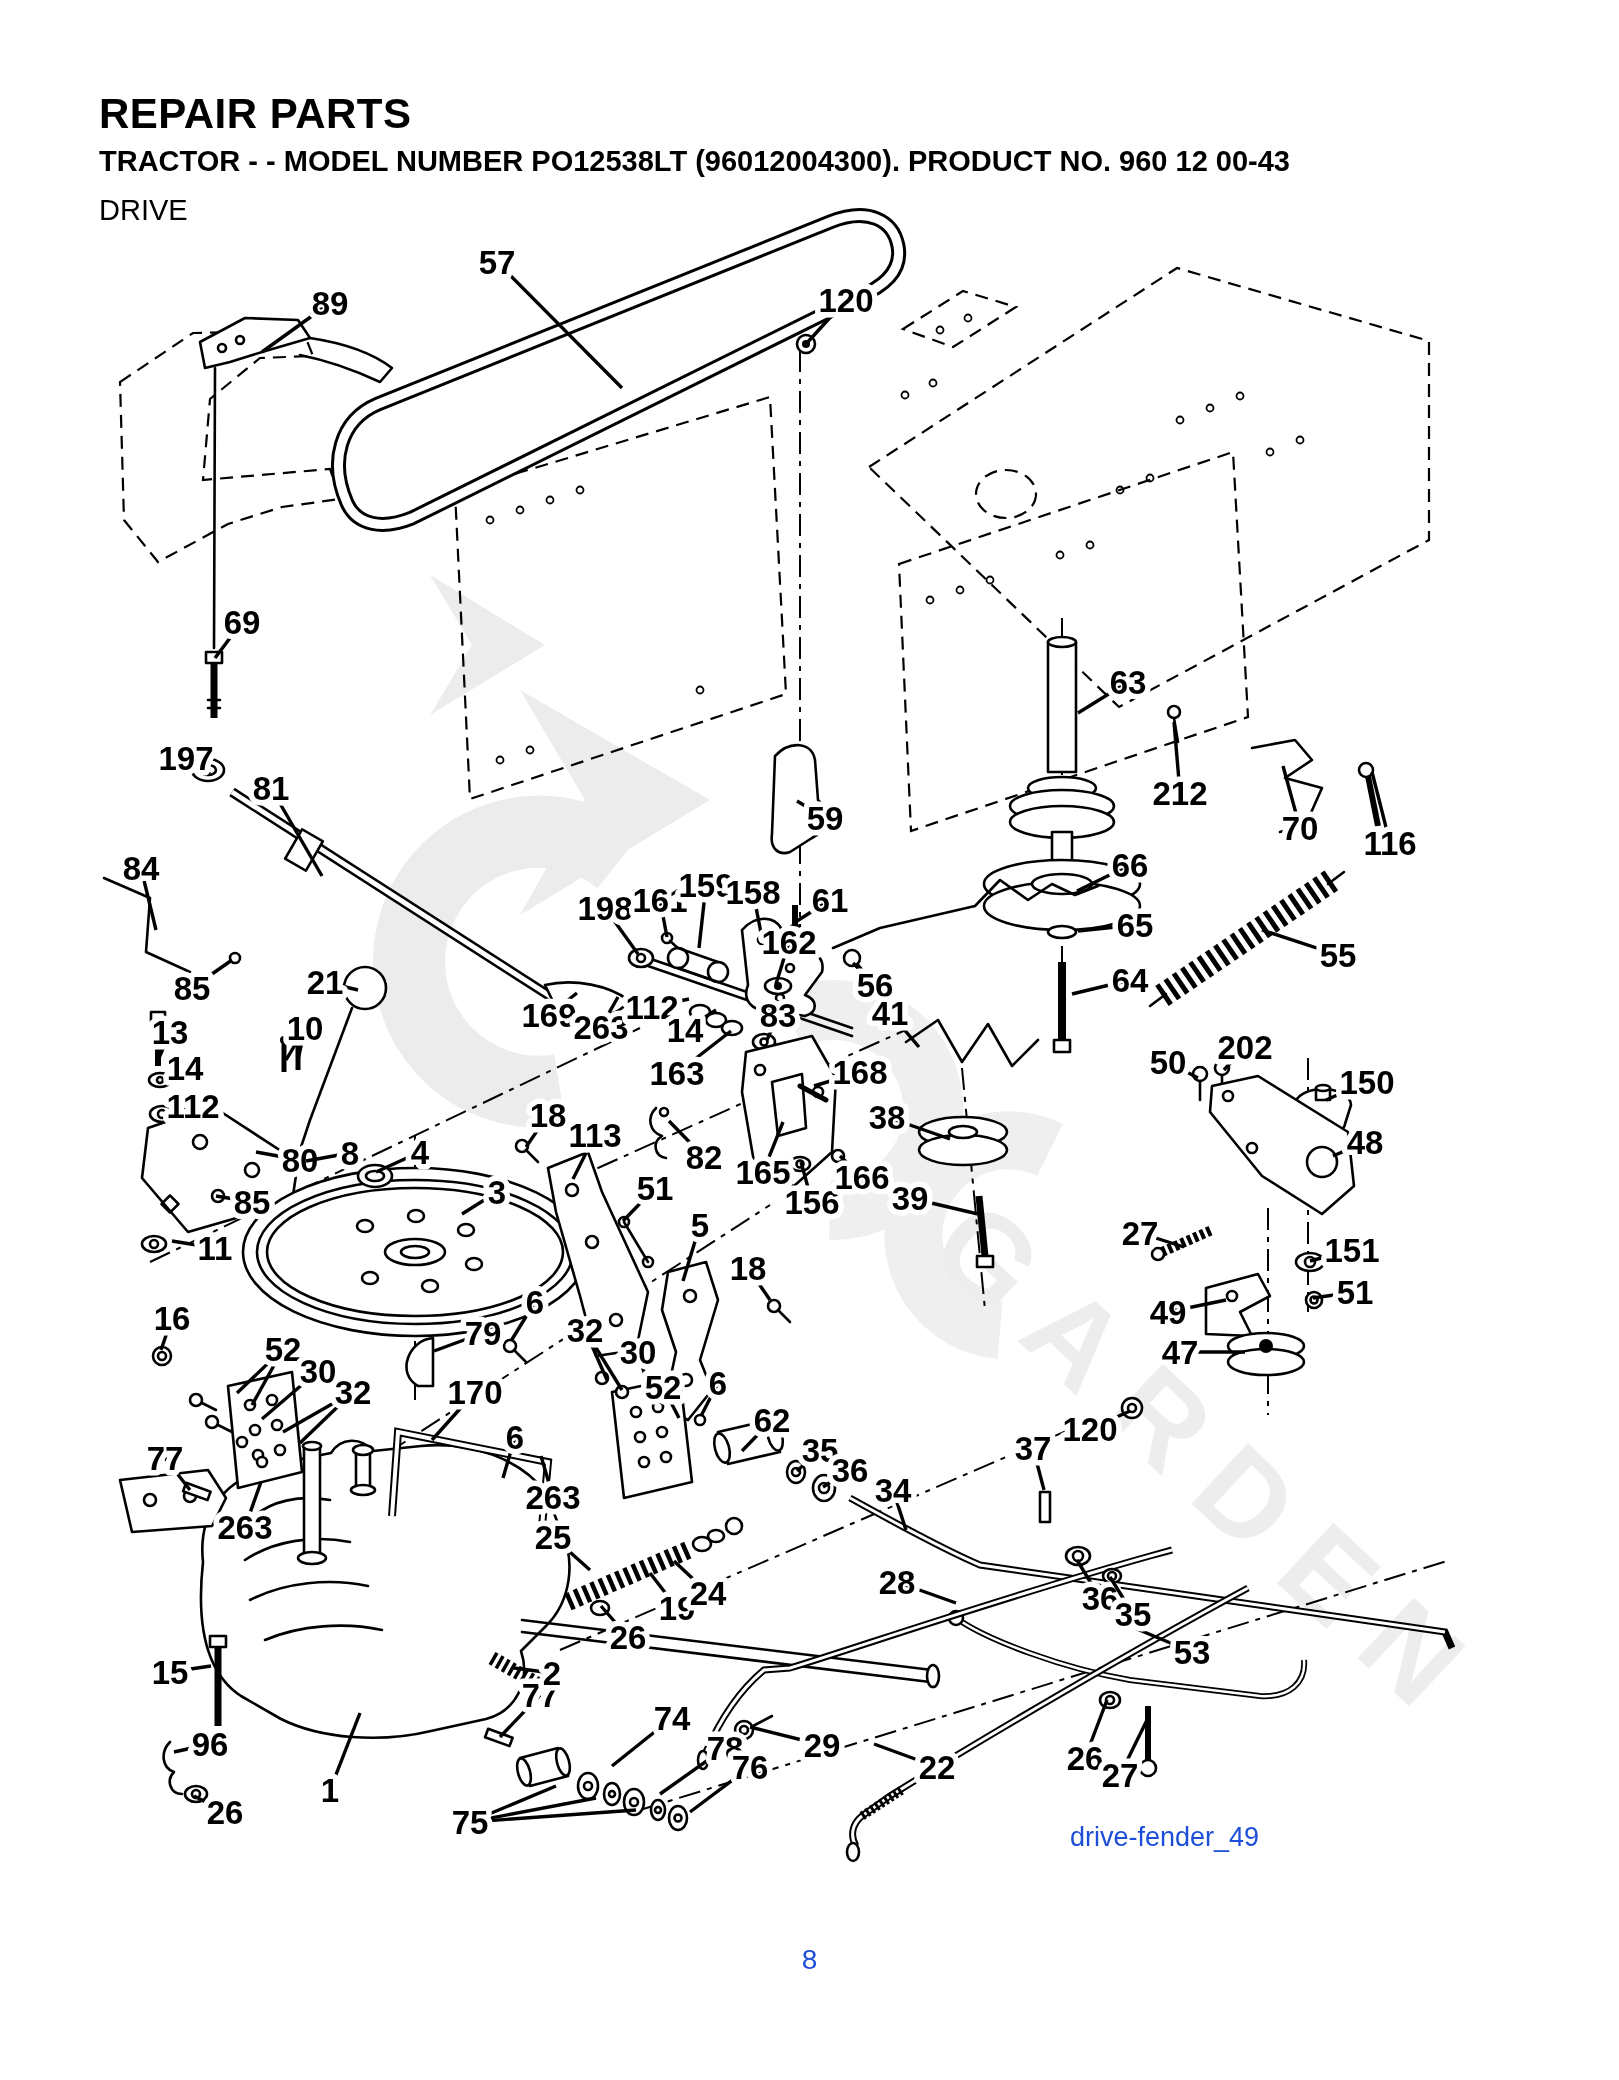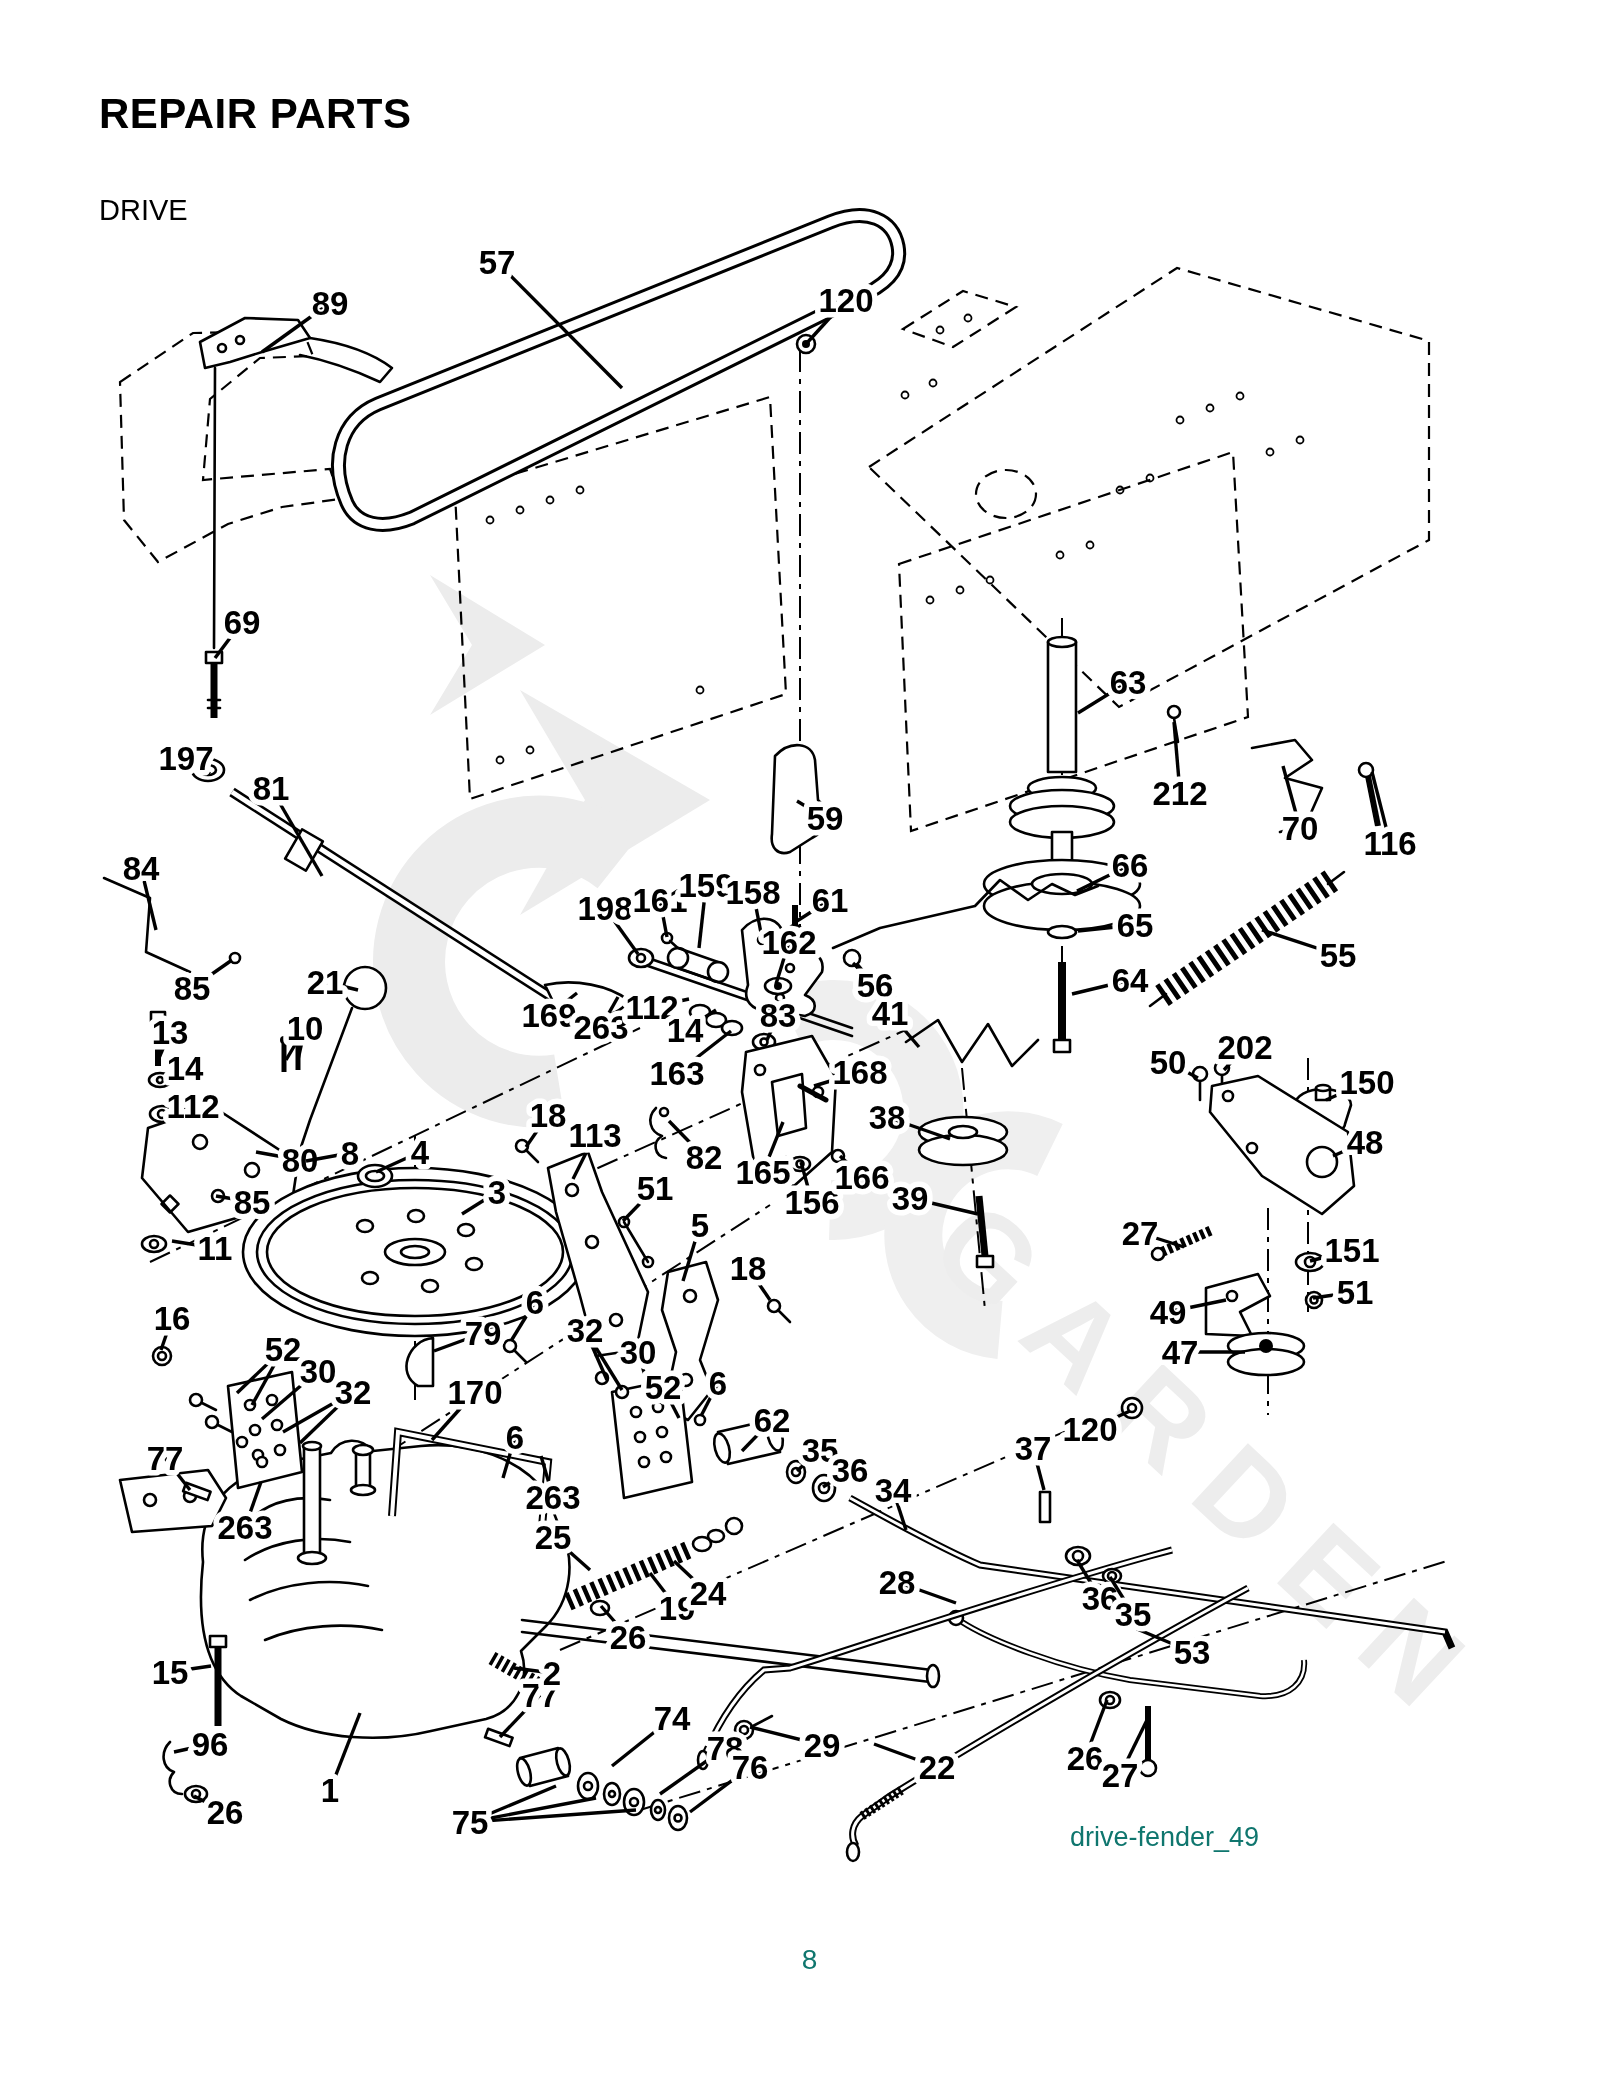--- a/index.html
+++ b/index.html
@@ -12,30 +12,31 @@
   svg{position:absolute;left:0;top:0;}
   .co{font:700 33px "Liberation Sans",sans-serif;text-anchor:middle;dominant-baseline:central;
       paint-order:stroke;stroke:#fff;stroke-width:11px;stroke-linejoin:round;fill:#000;}
   .leader{stroke:#000;stroke-width:3.4;}
   .ln{stroke:#000;fill:none;stroke-width:2.6;stroke-linejoin:round;stroke-linecap:round;}
   .lnf{stroke:#000;fill:#fff;stroke-width:2.6;stroke-linejoin:round;}
   .dash{stroke:#000;fill:none;stroke-width:2.2;stroke-dasharray:13 8;}
   .dadot{stroke:#000;fill:none;stroke-width:2;stroke-dasharray:22 7 5 7;}
   .wm{fill:#ececec;}
   .wmt{font:700 120px "Liberation Sans",sans-serif;fill:#ededed;letter-spacing:30px;}
-  .ftr{position:absolute;color:#0f766e;}
+  .ftr{position:absolute;color:#1d4ed8;}
   #diagref{right:360px;top:1822px;font-size:27px;}
   #pageno{left:0;top:1944px;width:1619px;text-align:center;font-size:28px;}
 </style>
 </head>
 <body>
 
 <div class="page">
 
   <div class="hdr" id="title">REPAIR PARTS</div>
+  <div class="hdr" id="subtitle">TRACTOR - - MODEL NUMBER PO12538LT (96012004300). PRODUCT NO. 960 12 00-43</div>
   <div class="hdr" id="section">DRIVE</div>
 
   <svg width="1619" height="2080" viewBox="0 0 1619 2080">
 
     <g>
       <polygon class="wm" points="430,575 545,645 430,715 472,645"></polygon>
       <polygon class="wm" points="520,690 710,800 520,915 585,800"></polygon>
       <path d="M560,1090 a130,130 0 1 1 60,-230" fill="none" stroke="#ececec" stroke-width="72"></path>
       <path d="M830,1210 a100,100 0 1 0 -40,-190" fill="none" stroke="#efefef" stroke-width="60"></path>
       <path d="M1000,1330 a95,95 0 1 1 50,-180" fill="none" stroke="#efefef" stroke-width="58"></path>

